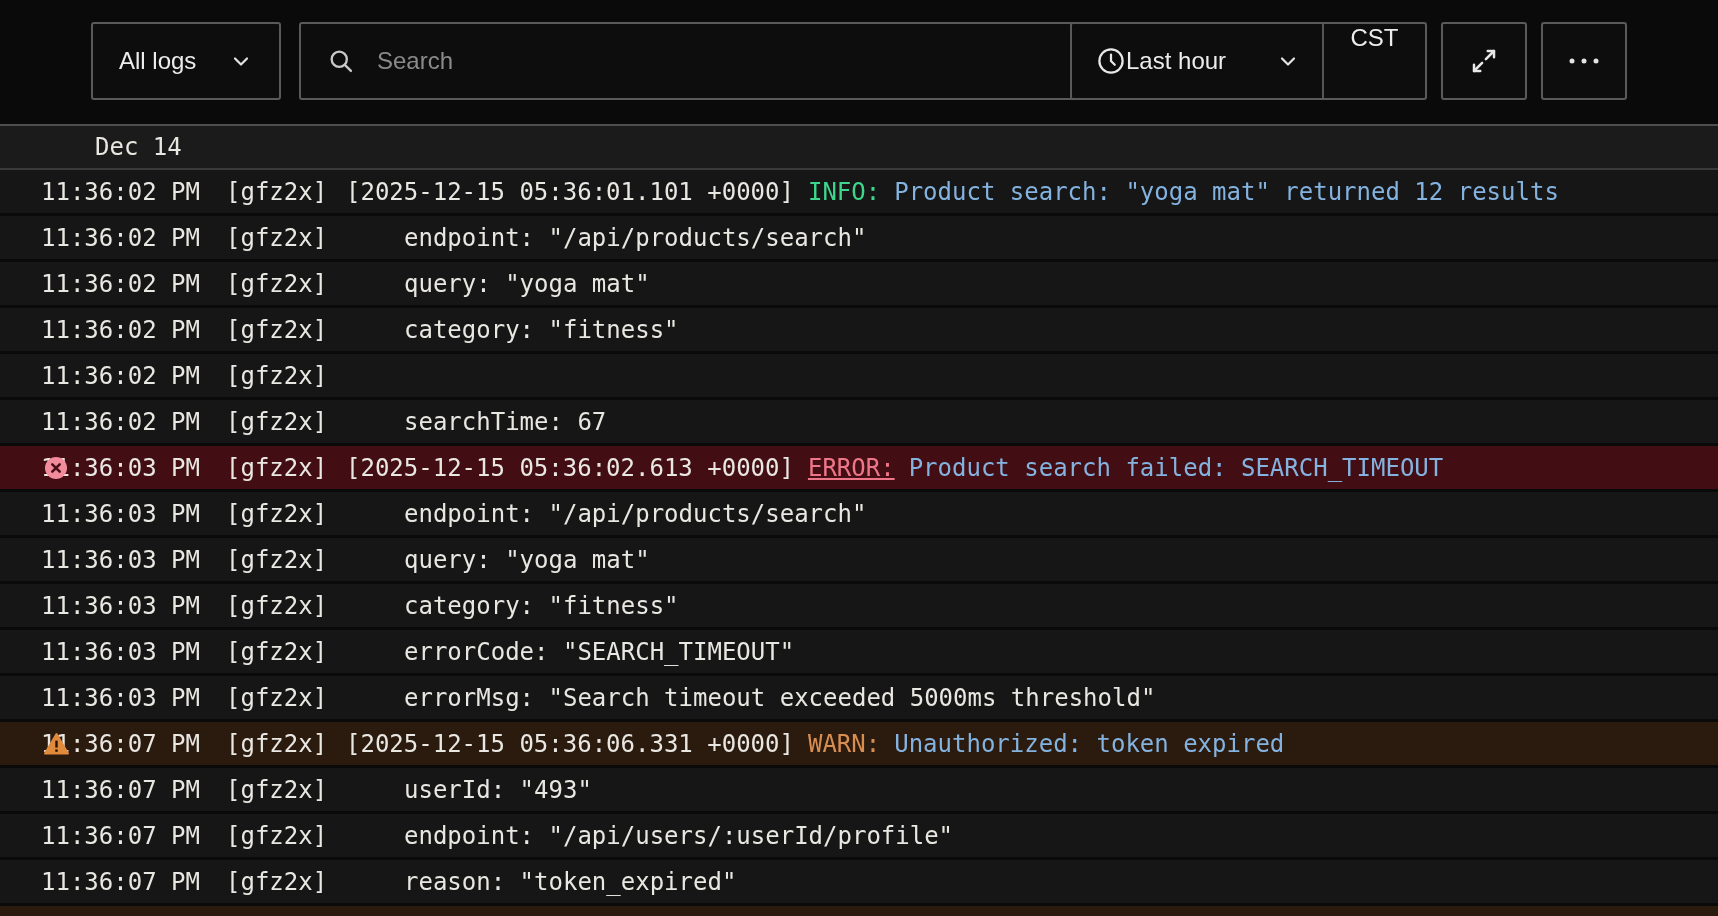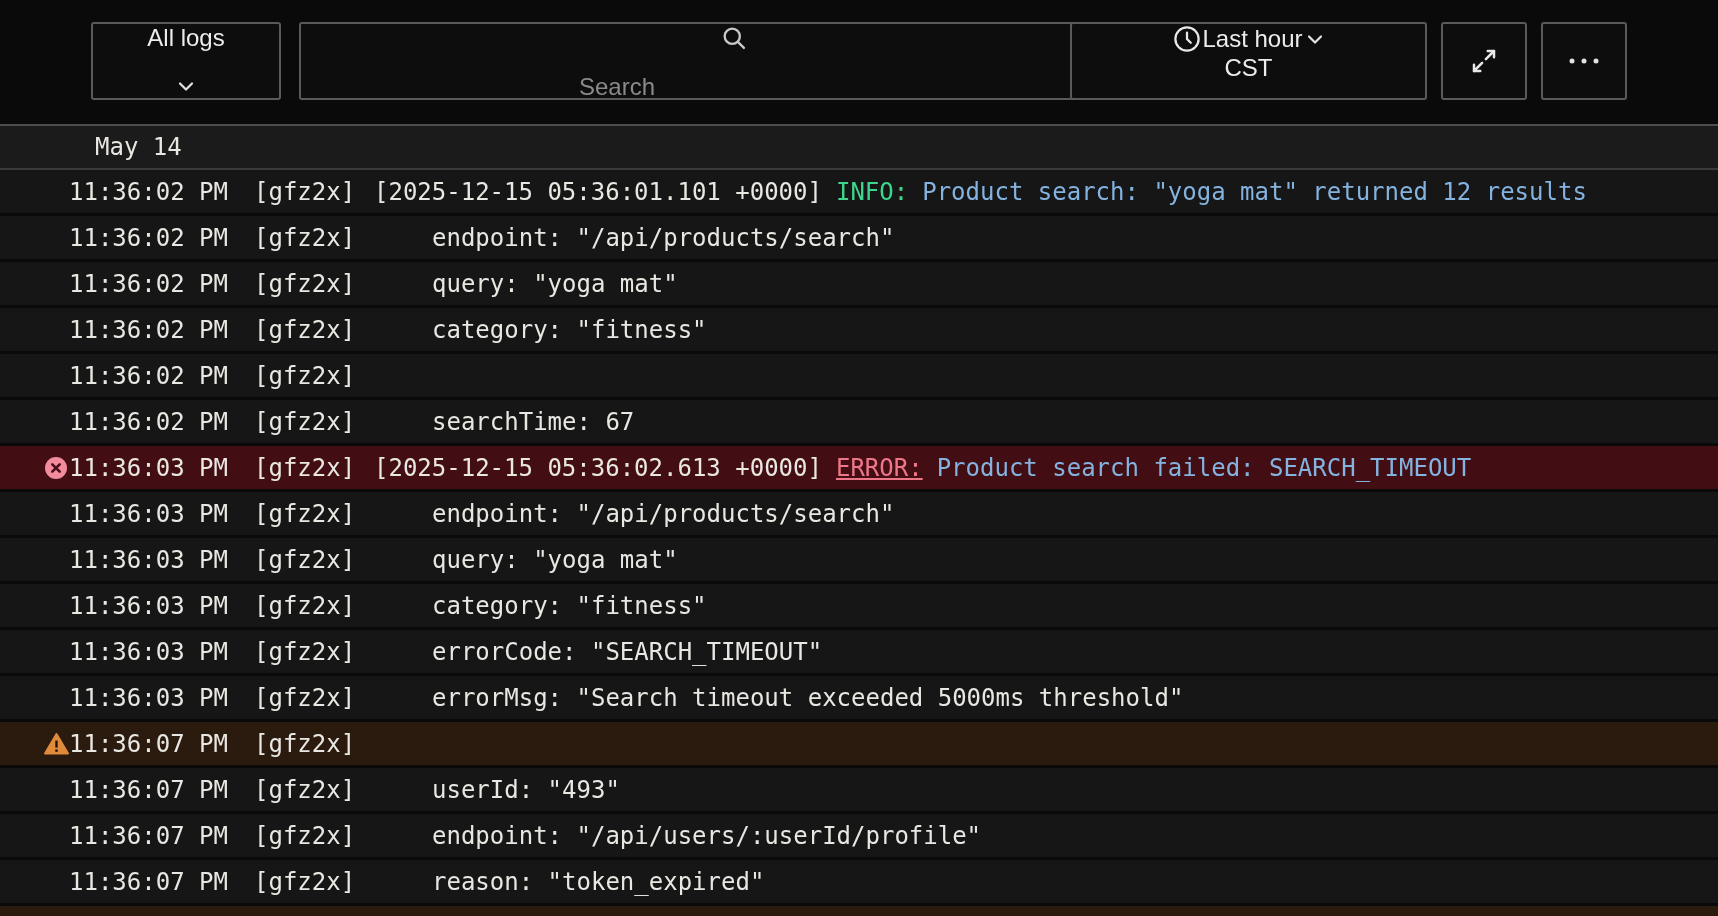--- a/index.html
+++ b/index.html
@@ -7,21 +7,21 @@
     width:1718px;height:916px;overflow:hidden;
     background:#0a0a0a;
     font-family:"Liberation Sans",sans-serif;
     position:relative;
   }
   
   .toolbar{position:relative;height:124px;background:#0a0a0a;}
   .ctl{
     position:absolute;top:22px;height:78px;box-sizing:border-box;
     border:2px solid #5a5a5a;border-radius:3px;background:#0d0d0d;
-    display:flex;align-items:center;color:#ececec;font-size:24px;flex-direction:column;
+    display:flex;align-items:center;color:#ececec;font-size:24px;
   }
   .ctl-filter{left:91px;width:190px;padding:0 26px;justify-content:space-between;cursor:pointer;}
   .ctl-search{left:299px;width:870px;padding:0 26px;gap:20px;}
   .ctl-search input{
     flex:1;background:transparent;border:none;outline:none;
     color:#e8e8e8;font-size:24px;font-family:"Liberation Sans",sans-serif;
   }
   .ctl-search input::placeholder{color:#8a8a8a;}
   .ctl-time{left:1070px;width:357px;padding:0;}
   .tg-left{display:flex;align-items:center;padding:0 22px 0 24px;height:100%;flex:1;cursor:pointer;}
@@ -34,21 +34,21 @@
   
   .log-area{position:relative;}
   .date-header{
     box-sizing:border-box;height:46px;line-height:42px;
     border-top:2px solid #4e4e4e;border-bottom:2px solid #3a3a3a;
     background:#1b1b1b;padding-left:95px;
     font-family:"DejaVu Sans Mono",monospace;font-size:24px;color:#e9e7e2;
   }
   .row{
     position:relative;height:43px;margin-bottom:3px;background:var(--c-rowbg);
-    display:flex;align-items:center;box-sizing:border-box;padding-left:69px;
+    display:flex;align-items:center;box-sizing:border-box;padding-left:41px;
     font-family:"DejaVu Sans Mono",monospace;font-size:24px;color:#e9e7e2;
     white-space:pre;cursor:default;
   }
   .row.level-ERROR{background:var(--c-errbg);}
   .row.level-WARN{background:var(--c-warnbg);}
   .row.partial .ts,.row.partial .tag,.row.partial .msg{visibility:hidden;}
   .row-icon{position:absolute;left:43px;top:50%;transform:translateY(-50%);width:26px;height:26px;}
   .ts{width:185px;flex-shrink:0;}
   .tag{width:120px;flex-shrink:0;}
   .msg{flex:1;overflow:hidden;}
@@ -122,21 +122,21 @@
           <circle cx="4" cy="4" r="2.5"></circle>
           <circle cx="16" cy="4" r="2.5"></circle>
           <circle cx="28" cy="4" r="2.5"></circle>
         </svg>
     </span>
   </div>
 </div>
 
 <div class="log-area">
   <div class="date-header">
-    <span>May 14</span>
+    <span>Dec 14</span>
   </div>
   <div id="log-rows">
       <div class="row level-INFO">
     <span class="row-icon"></span>
     <span class="ts">11:36:02 PM</span>
     <span class="tag">[gfz2x]</span>
     <span class="msg"><span class="sum-dt">[2025-12-15 05:36:01.101 +0000]</span><span class="sum-lvl level-INFO">INFO:</span><span class="sum-msg">Product search: "yoga mat" returned 12 results</span></span>
   </div>
       <div class="row">
     <span class="row-icon"></span>
@@ -207,20 +207,21 @@
     <span class="msg detail">errorMsg: "Search timeout exceeded 5000ms threshold"</span>
   </div>
       <div class="row level-WARN">
     <span class="row-icon"><svg width="27" height="26" viewBox="0 0 27 26">
             <path d="M13.5 3 L25 22.5 H2 Z" fill="#e08a3c" stroke="#e08a3c" stroke-width="2" stroke-linejoin="round"></path>
             <rect x="12.3" y="9.6" width="2.4" height="7" fill="#241406"></rect>
             <rect x="12.3" y="18.4" width="2.4" height="2.4" fill="#241406"></rect>
           </svg></span>
     <span class="ts">11:36:07 PM</span>
     <span class="tag">[gfz2x]</span>
+    <span class="msg"><span class="sum-dt">[2025-12-15 05:36:06.331 +0000]</span><span class="sum-lvl level-WARN">WARN:</span><span class="sum-msg">Unauthorized: token expired</span></span>
   </div>
       <div class="row">
     <span class="row-icon"></span>
     <span class="ts">11:36:07 PM</span>
     <span class="tag">[gfz2x]</span>
     <span class="msg detail">userId: "493"</span>
   </div>
       <div class="row">
     <span class="row-icon"></span>
     <span class="ts">11:36:07 PM</span>

